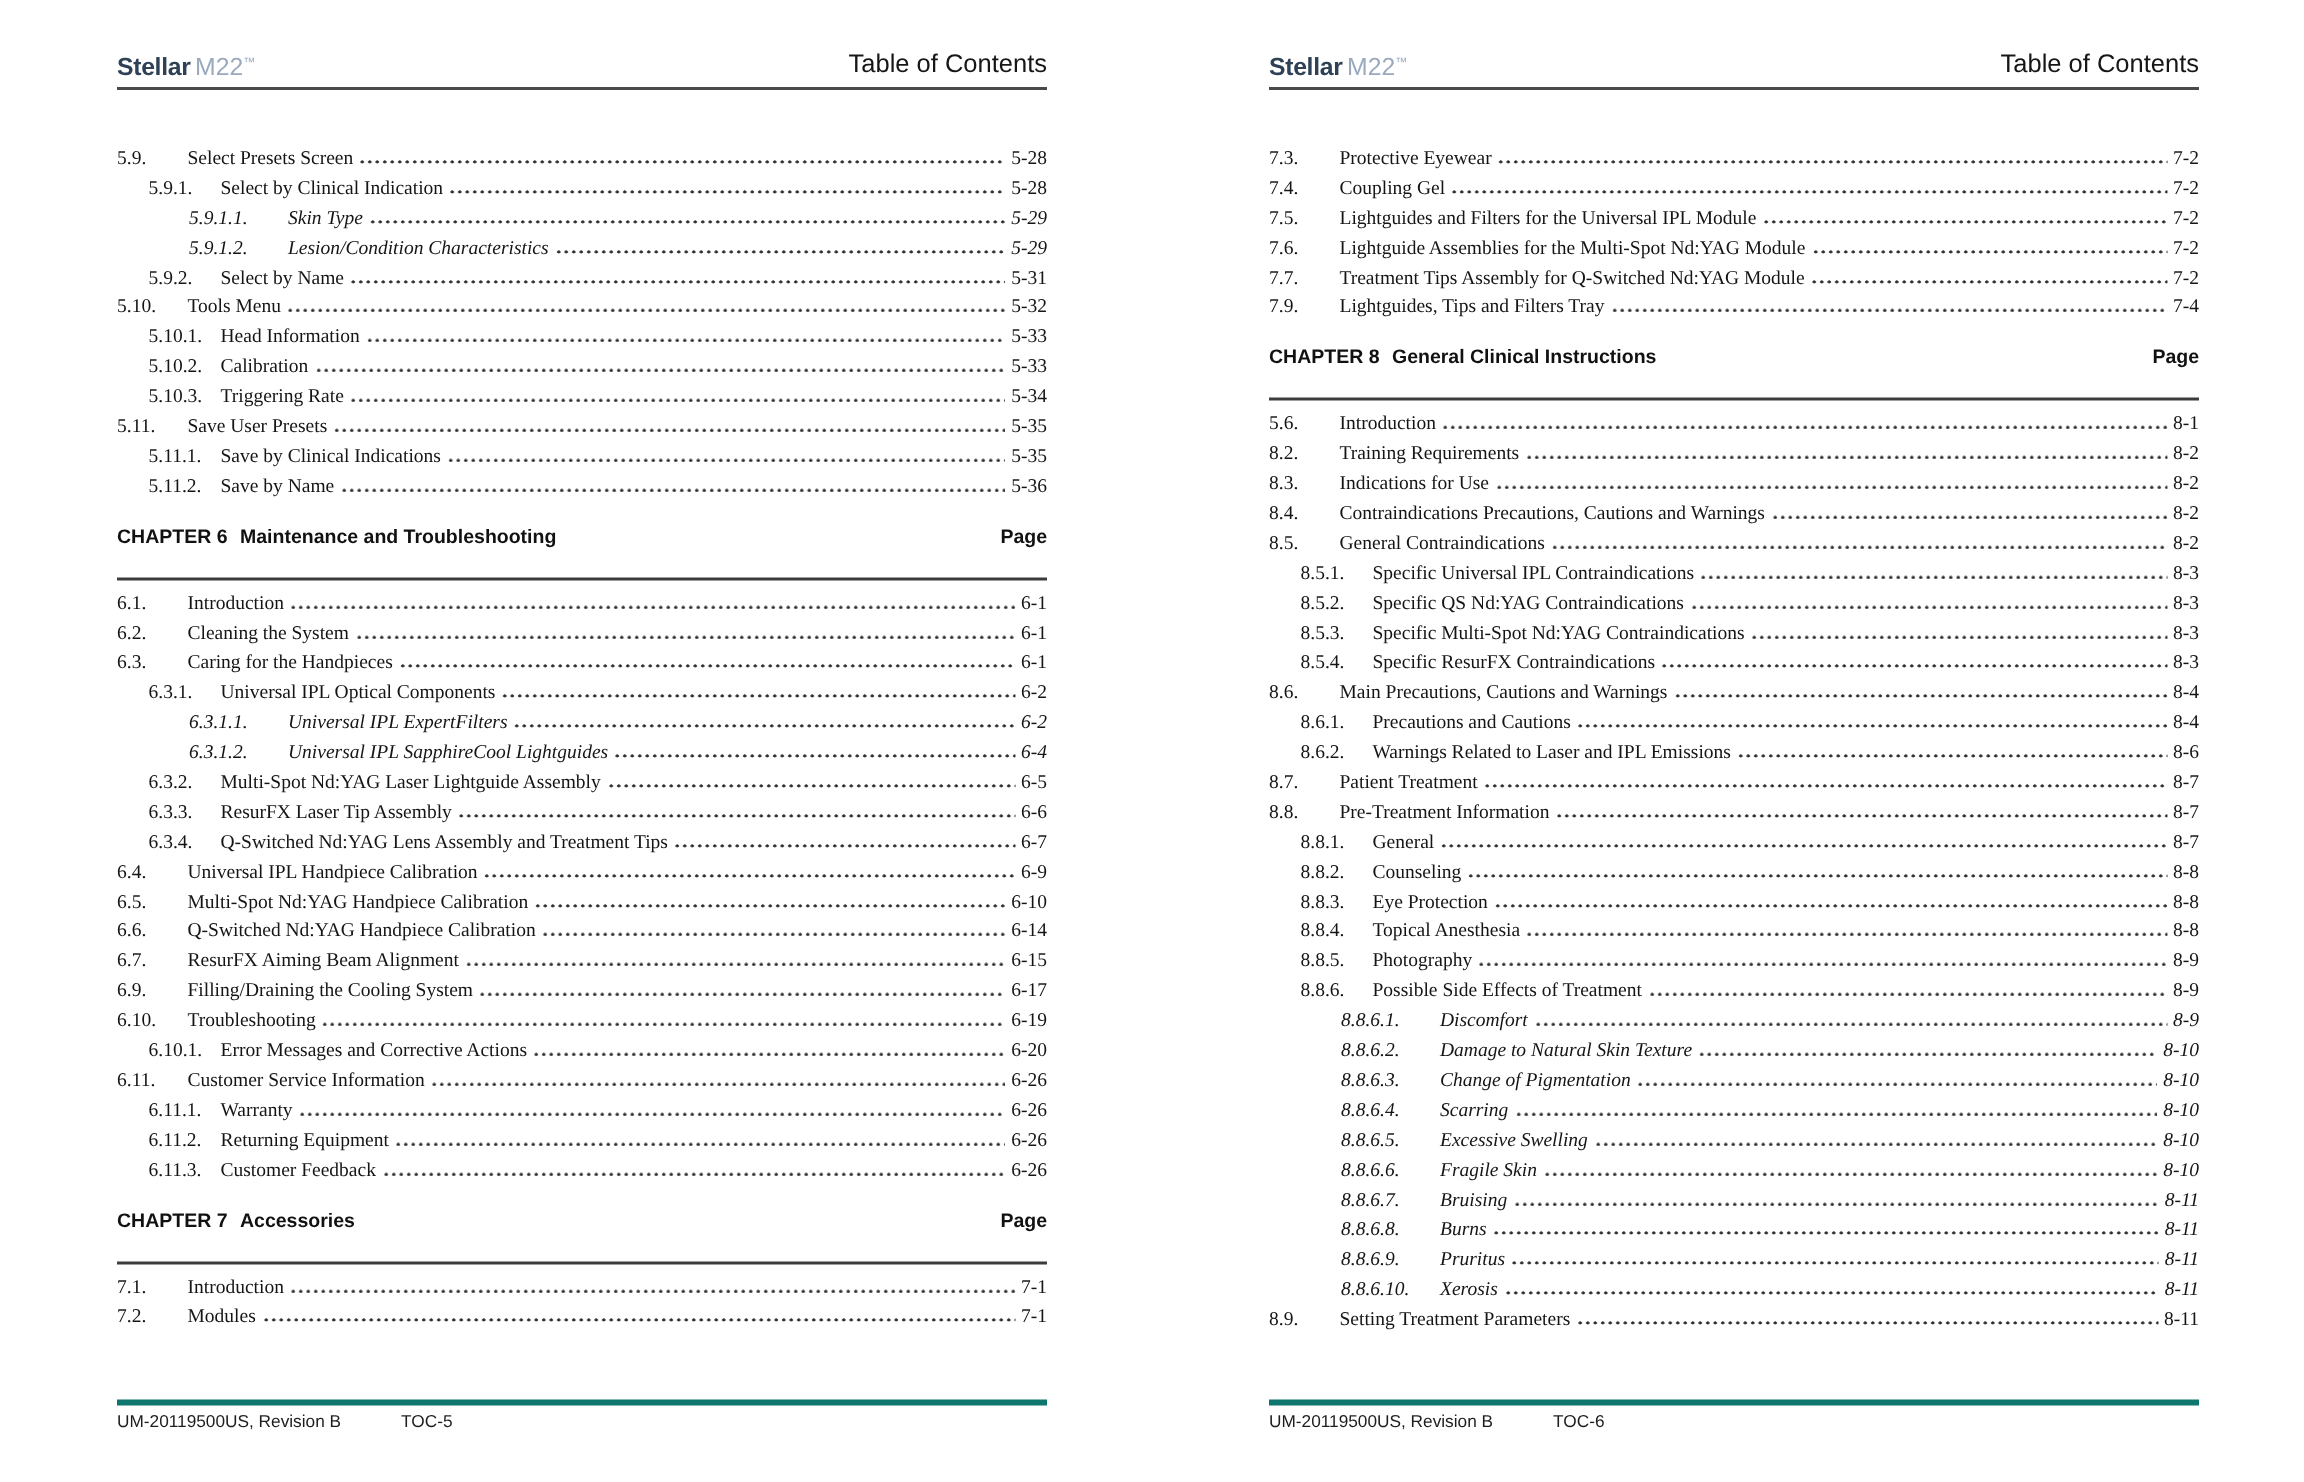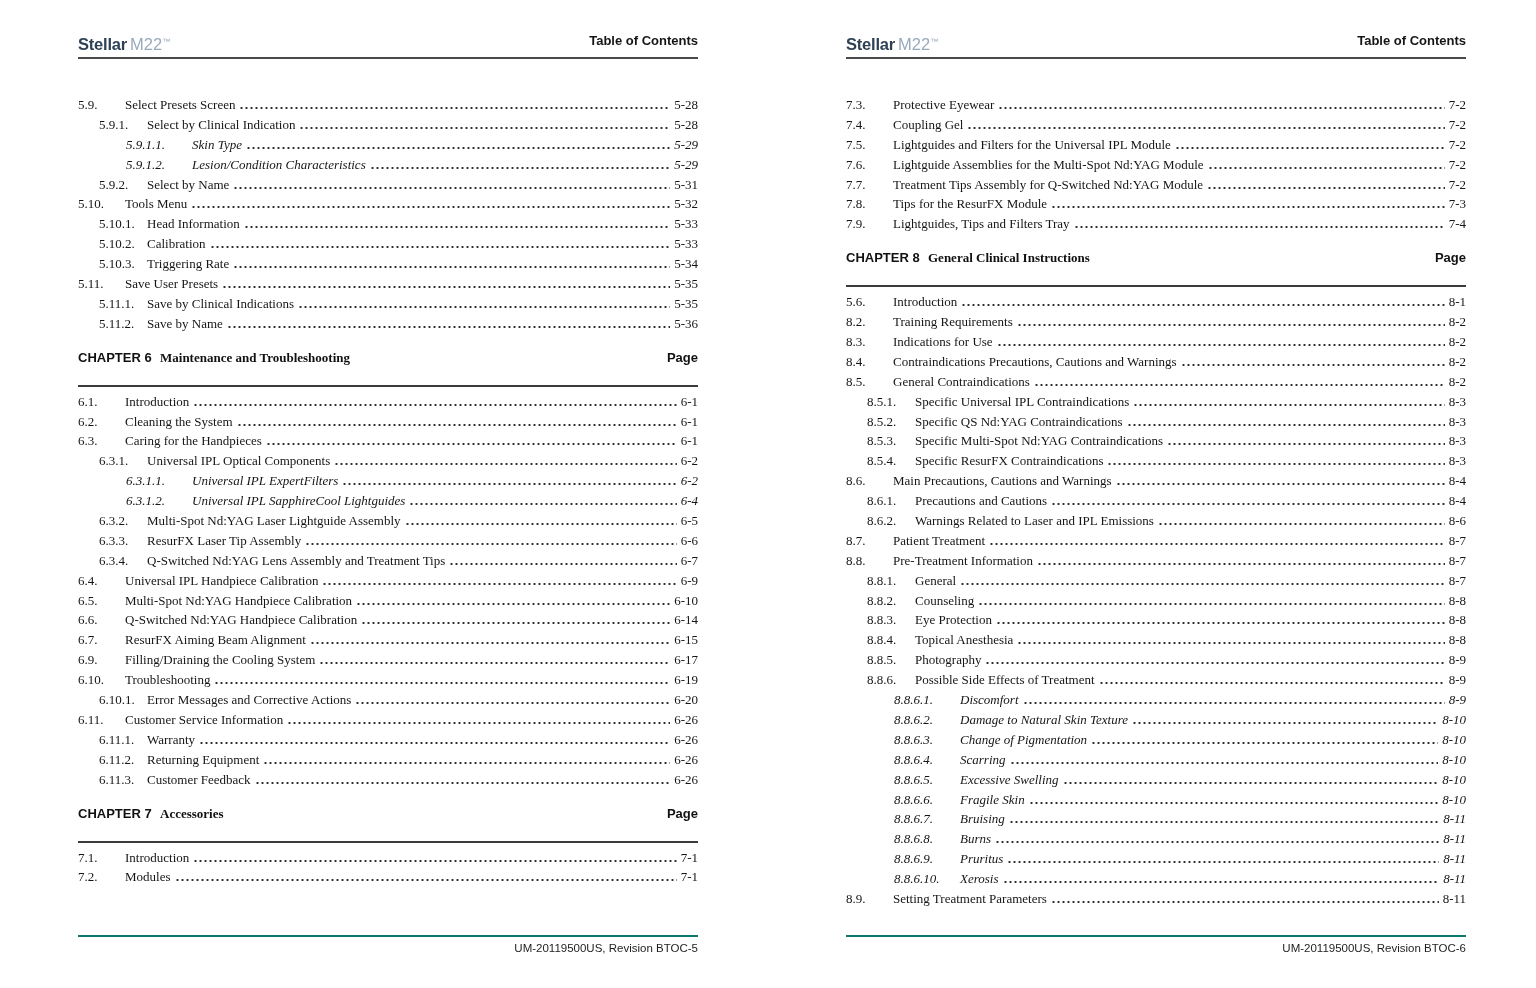--- a/index.html
+++ b/index.html
@@ -19,21 +19,21 @@
     display: flex; justify-content: space-between; align-items: flex-start;
     border-bottom: 2px solid #4a4a4a;
     padding-bottom: 4px;
   }
   .logo { font-family: "Liberation Sans", sans-serif; white-space: nowrap; line-height: 17px; }
   .logo .stellar { font-weight: bold; font-size: 16.5px; color: #2e4156; letter-spacing: -0.2px; }
   .logo .m22 { font-weight: normal; font-size: 16.5px; color: #9aa9bd; margin-left: 3px; }
   .logo .tm { font-size: 8px; color: #9aa9bd; vertical-align: super; }
   .header-title {
     font-family: "Liberation Sans", sans-serif;
-    font-weight: bold; font-size: 13px; color: #161616;
+    font-weight: normal; font-size: 17px; color: #161616;
   }
 
   
   .content { position: absolute; top: 95px; left: 78px; width: 620px; }
 
   .entry {
     display: flex; align-items: baseline;
     height: 19.9px; font-size: 13px; line-height: 19.9px;
     white-space: nowrap;
   }
@@ -54,30 +54,30 @@
   .chapter {
     display: flex; align-items: baseline;
     font-family: "Liberation Sans", sans-serif;
     font-weight: bold; font-size: 13px; color: #111;
     border-bottom: 2px solid #3c3c3c;
     margin-top: 16px; margin-bottom: 5px;
     padding-bottom: 20px; line-height: 15px;
     white-space: nowrap;
   }
   .chapter .ch-label { width: 82px; flex: none; }
-  .chapter .ch-title { flex: 1 1 auto; font-family: Liberation Serif, serif; }
+  .chapter .ch-title { flex: 1 1 auto; }
   .chapter .ch-page { flex: none; }
 
   
   .sheet-footer {
     position: absolute; left: 78px; right: 70px; bottom: 34px;
-    border-top: 2px solid #0f766e; padding-top: 5px;
-    display: flex; justify-content: flex-end;
+    border-top: 4px solid #0f766e; padding-top: 5px;
+    display: flex; justify-content: flex-start;
     font-family: "Liberation Sans", sans-serif;
-    font-size: 11.5px; color: #1d1d1d;
+    font-size: 11.5px; color: #1d1d1d; gap: 40px;
   }
 </style>
 </head>
 <body>
 
 <div class="spread">
 
   <div class="sheet">
     <div class="sheet-header">
       <div class="logo">
@@ -380,26 +380,20 @@
     <span class="pagenum">7-2</span>
   </div>
 
   <div class="entry lv-1">
     <span class="num">7.7.</span>
     <span class="title">Treatment Tips Assembly for Q-Switched Nd:YAG Module</span>
     <span class="leader"></span>
     <span class="pagenum">7-2</span>
   </div>
 
-  <div class="entry lv-1">
-    <span class="num">7.8.</span>
-    <span class="title">Tips for the ResurFX Module</span>
-    <span class="leader"></span>
-    <span class="pagenum">7-3</span>
-  </div>
 
   <div class="entry lv-1">
     <span class="num">7.9.</span>
     <span class="title">Lightguides, Tips and Filters Tray</span>
     <span class="leader"></span>
     <span class="pagenum">7-4</span>
   </div>
 
   <div class="chapter">
     <span class="ch-label">CHAPTER 8</span>

